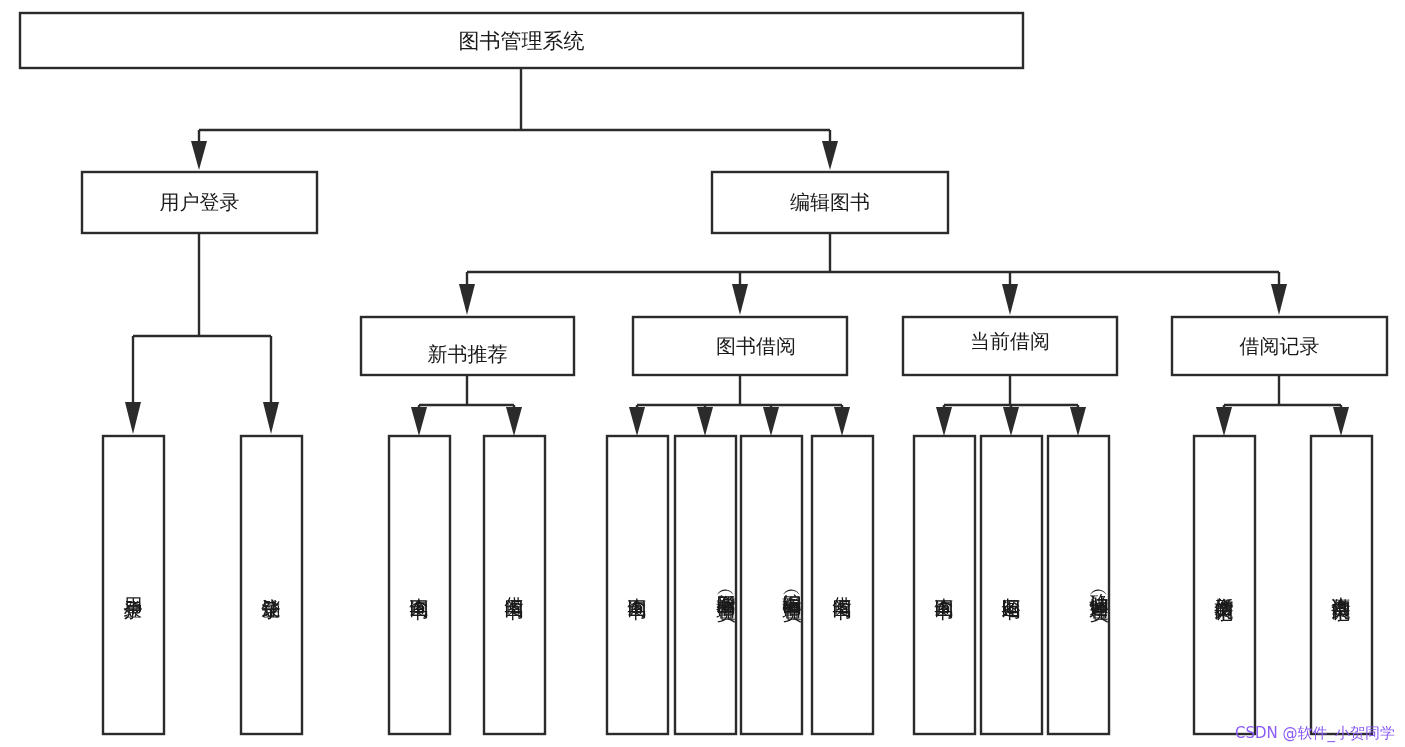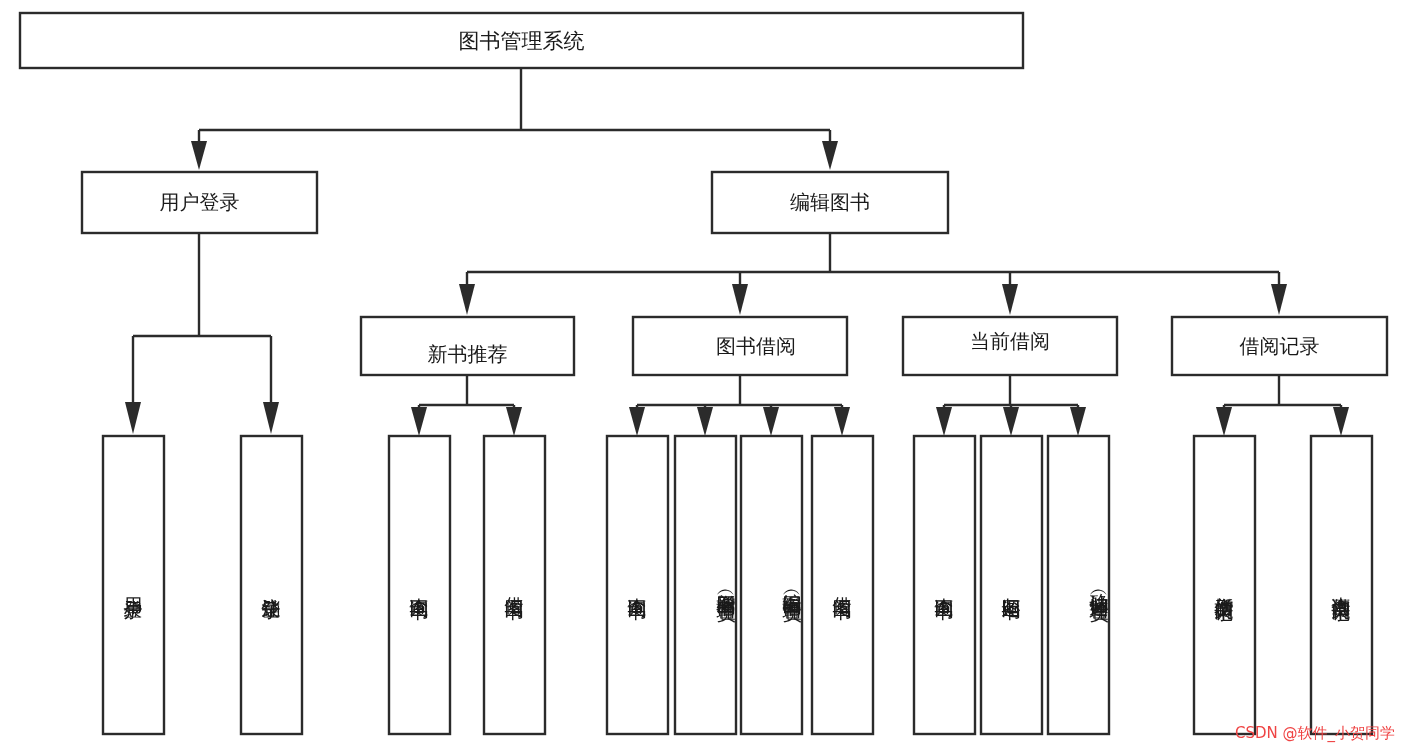--- a/index.html
+++ b/index.html
@@ -37,21 +37,21 @@
     stroke-linecap: butt;
   }
   .arrow-head {
     fill: #2b2b2b;
     stroke: none;
   }
   .watermark {
     position: absolute;
     right: 10px;
     bottom: 4px;
-    color: #ef4444;
+    color: #8b5cf6;
     font-size: 15px;
     font-family: "DejaVu Sans", "Liberation Sans", sans-serif;
     white-space: nowrap;
     user-select: none;
   }
   .vnode-text {
     position: absolute;
     writing-mode: vertical-rl;
     text-orientation: upright;
     font-family: "DejaVu Sans", "Liberation Sans", sans-serif;

